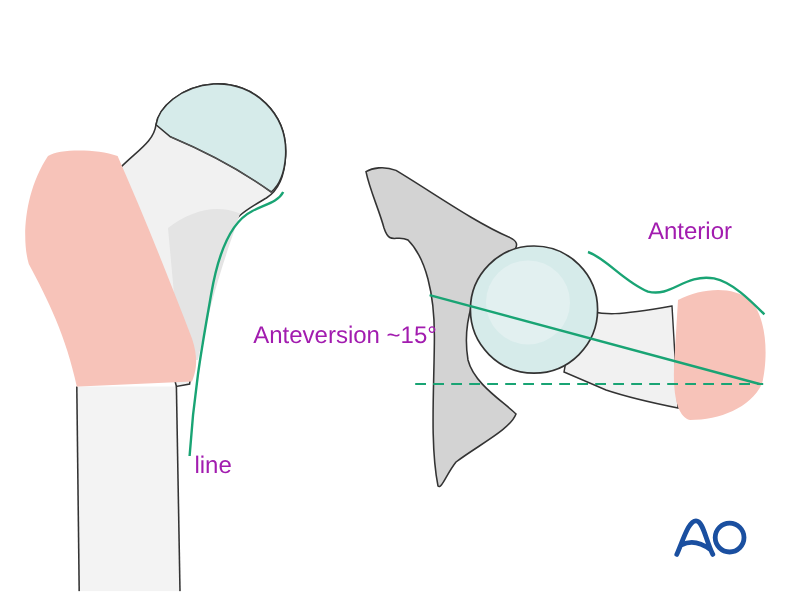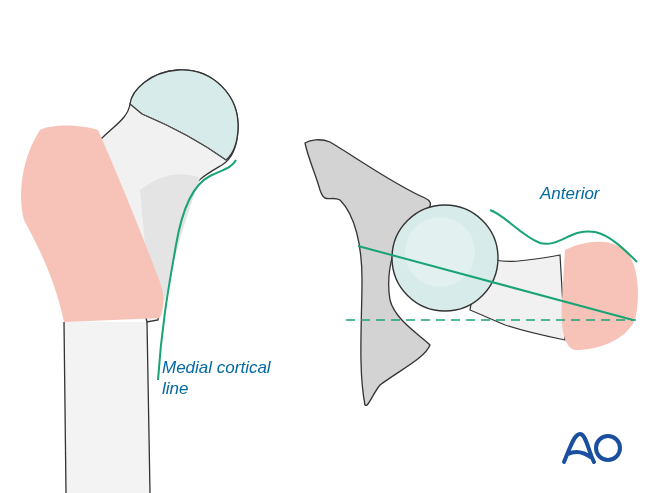--- a/index.html
+++ b/index.html
@@ -1,18 +1,18 @@
 <!DOCTYPE html>
 <html><head>
 <meta charset="utf-8">
 <style>
   html,body{margin:0;padding:0;background:#fff;}
   #stage{position:relative;width:665px;height:493px;overflow:hidden;background:#fff;font-family:"Liberation Sans",sans-serif;}
   svg{position:absolute;left:0;top:0;}
-  .lbl{position:absolute;color:#0369a1;font-size:17px;line-height:21px;white-space:nowrap;font-style:italic;}
+  .lbl{position:absolute;color:#a21caf;font-size:20px;line-height:21px;white-space:nowrap;}
   .logo{position:absolute;left:560px;top:428px;}
 </style>
 </head>
 <body>
 
 <div id="stage">
 <svg width="665" height="493" viewBox="0 0 665 493">
 
   <g>
 
@@ -43,22 +43,22 @@
     <path d="M565 250 C585 240 610 238 625 250 C640 265 640 300 635 320 C625 340 600 350 575 350 C565 348 560 330 562 300 Z" fill="#f7c3b9"></path>
 
     <path d="M490 210 C505 215 520 235 540 243 C560 248 570 228 595 232 C610 235 625 250 637 262" stroke="#19a474" stroke-width="2" fill="none"></path>
 
     <line x1="358" y1="246" x2="633" y2="320" stroke="#19a474" stroke-width="2"></line>
 
     <line x1="346" y1="320" x2="636" y2="320" stroke="#19a474" stroke-width="1.5" stroke-dasharray="9,6"></line>
   </g>
 </svg>
 
+<div class="lbl" style="left:211px;top:270px;">Anteversion ~15°</div>
 <div class="lbl" style="left:540px;top:183px;">Anterior</div>
-<div class="lbl" style="left:162px;top:357px;">Medial cortical</div>
 <div class="lbl" style="left:162px;top:378px;">line</div>
 
 <div class="logo">
   <svg width="65" height="40" viewBox="0 0 65 40" style="position:static">
     <path d="M4 34 C10 20 14 6 20 6 C26 6 28 22 34 34 M8 26 C16 22 24 24 32 30" stroke="#1a4fa0" stroke-width="4" fill="none" stroke-linecap="round"></path>
     <circle cx="48" cy="20" r="12" stroke="#1a4fa0" stroke-width="4" fill="none"></circle>
   </svg>
 </div>
 </div>
 

